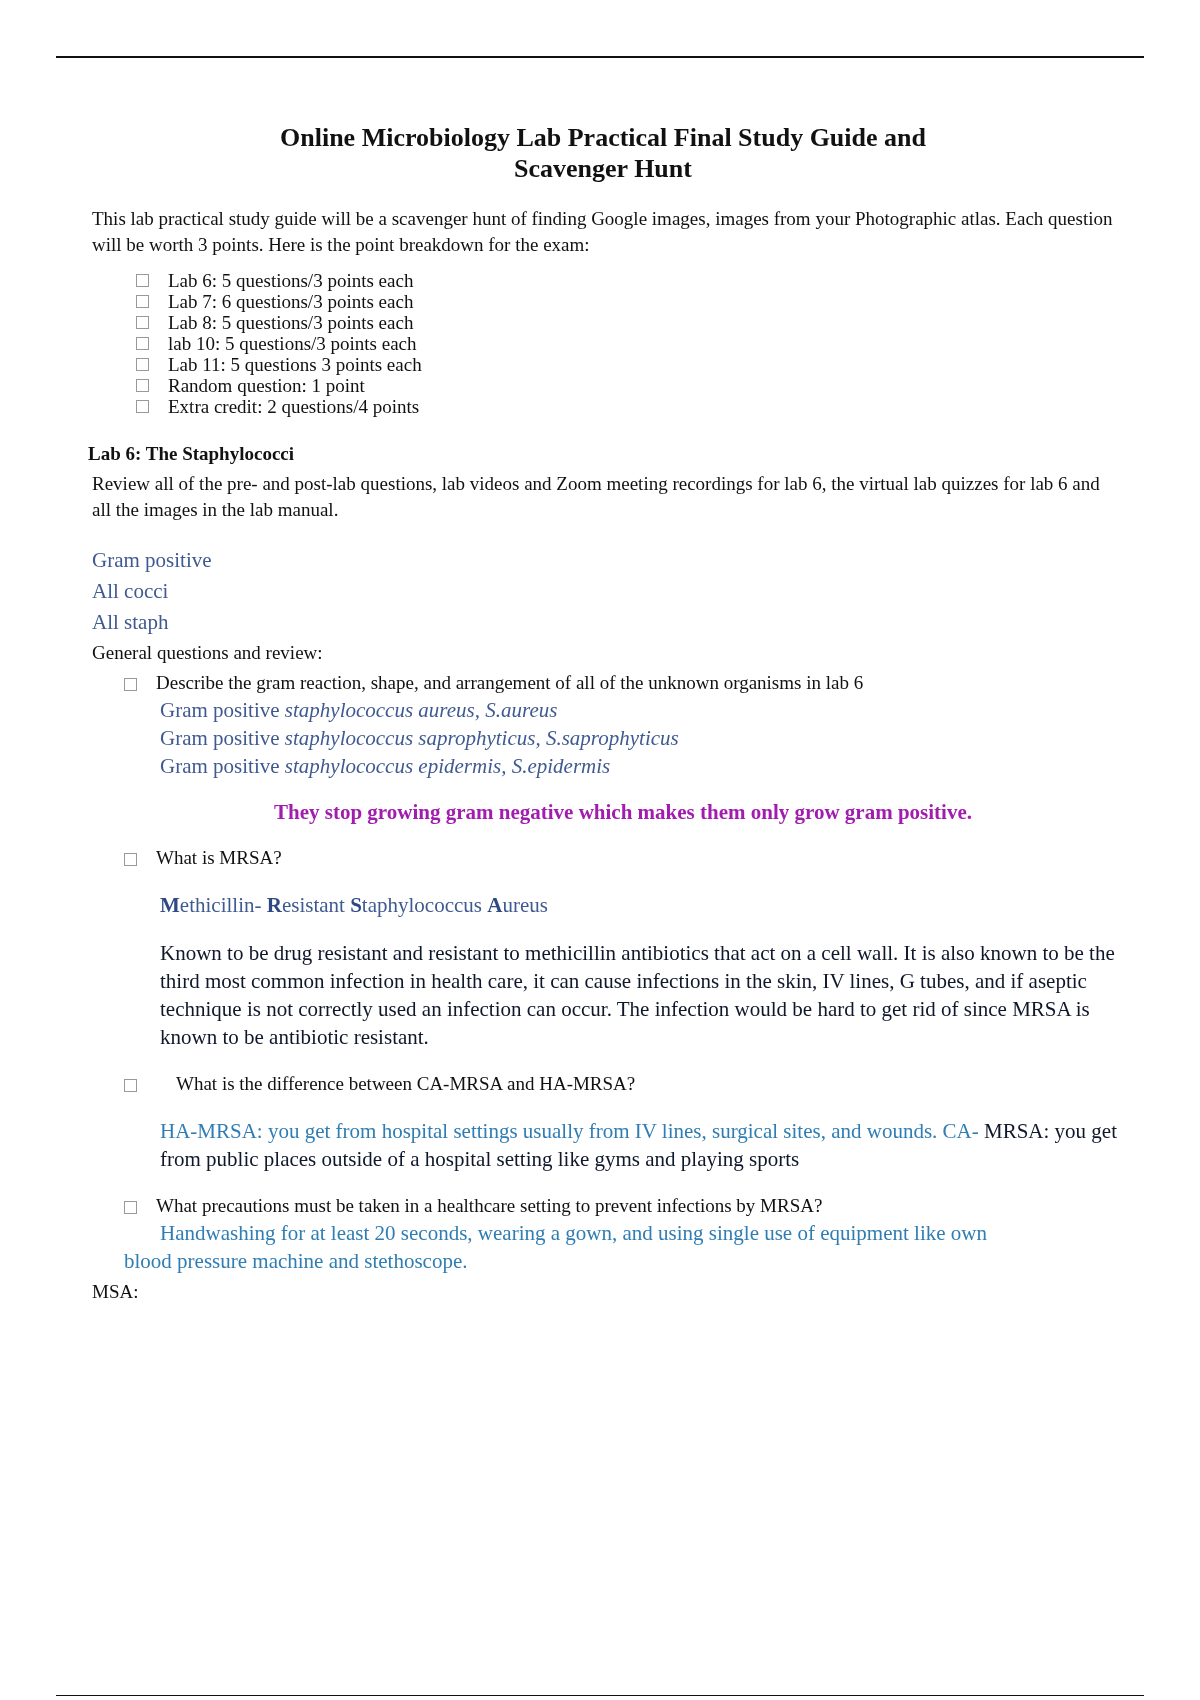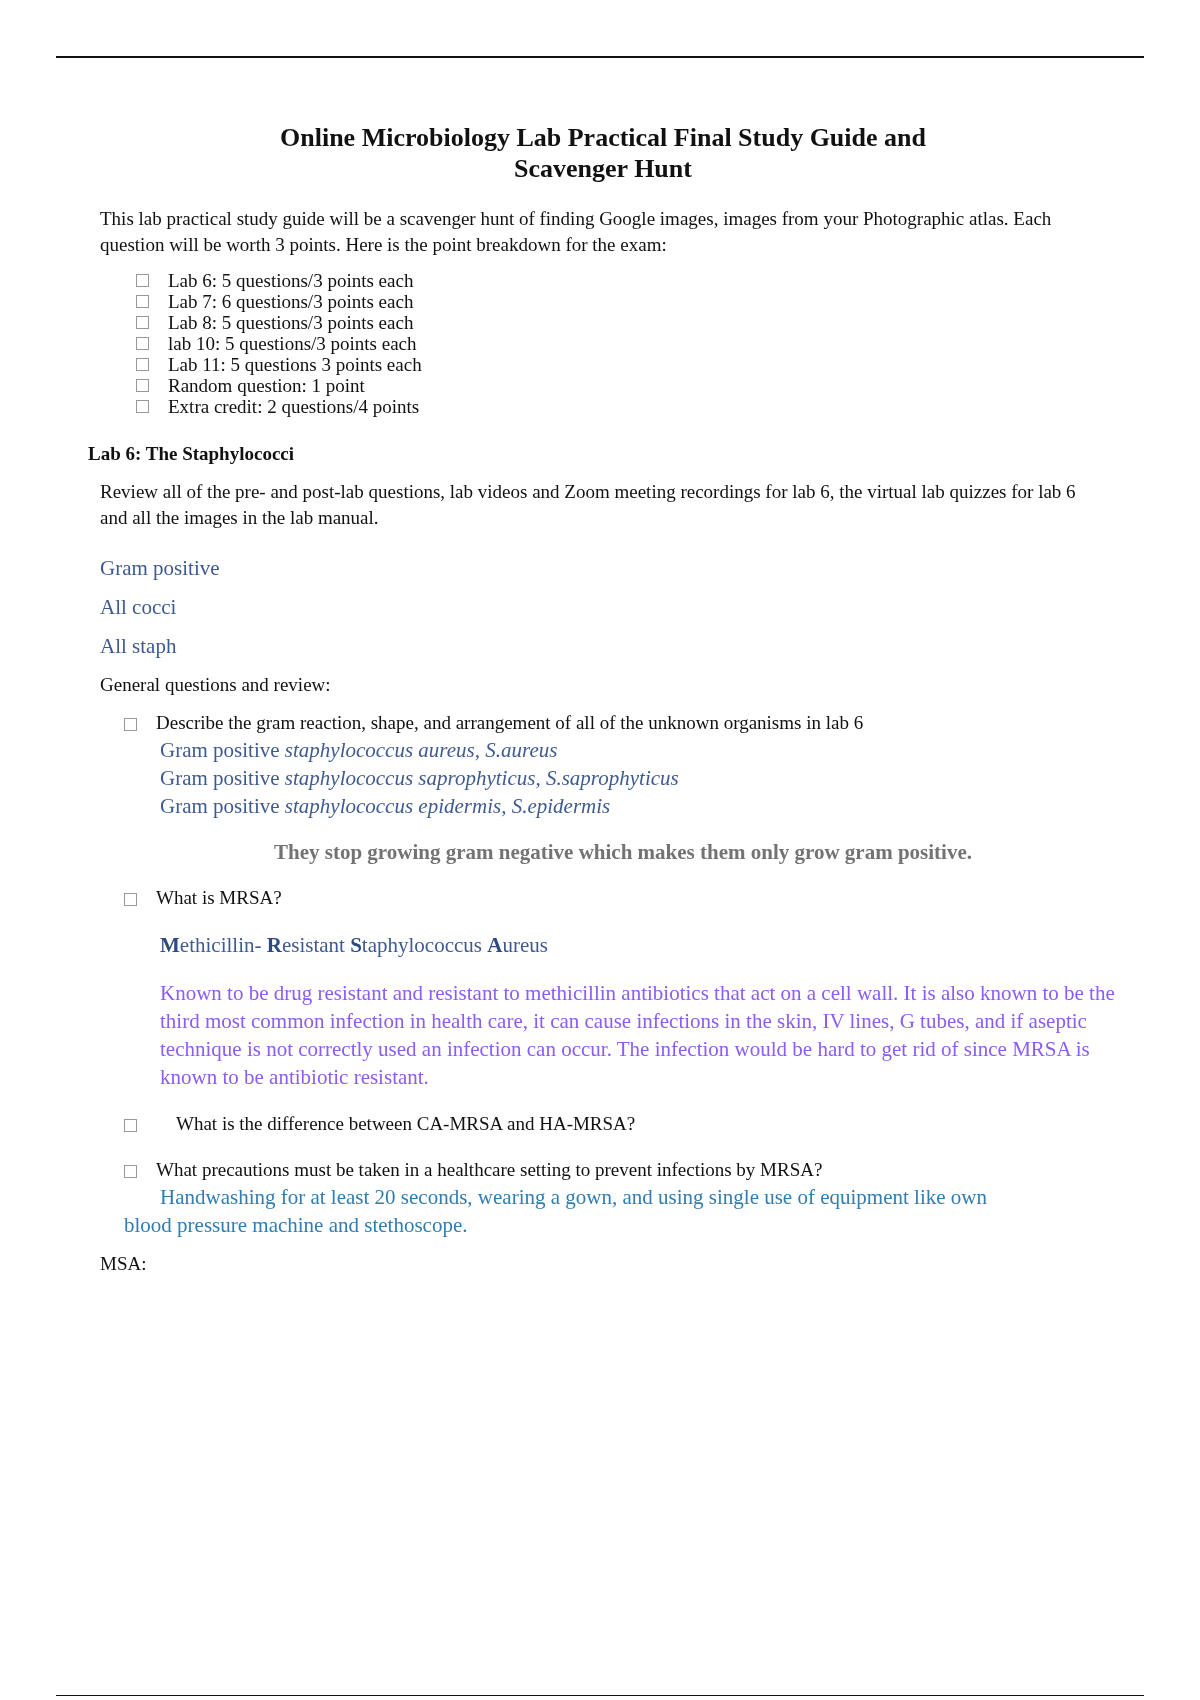--- a/index.html
+++ b/index.html
@@ -2,32 +2,32 @@
 <html><head>
 <meta charset="utf-8">
 <style>
   html, body { margin: 0; padding: 0; background: #ffffff; }
   body { width: 1200px; height: 1700px; position: relative; font-family: "Liberation Serif", serif; color: #111; overflow: hidden; }
   .rule { position: absolute; left: 56px; width: 1088px; height: 2px; background: #111; }
   .rule.top { top: 56px; }
   .rule.bottom { top: 1695px; height: 1px; }
   .page { position: absolute; left: 88px; top: 122px; width: 1030px; }
   .title { text-align: center; font-weight: bold; font-size: 26px; line-height: 31px; margin: 0 0 22px 0; }
-  .p { font-size: 19px; line-height: 26px; margin: 12px; }
+  .p { font-size: 19px; line-height: 26px; margin: 4px; }
   .list { list-style: none; margin: 12px; padding: 0 0 0 36px; }
   .list li { font-size: 19px; line-height: 21px; display: flex; align-items: center; }
   .cb { width: 11px; height: 11px; border: 1px solid #999; display: inline-block; margin-right: 19px; flex: none; }
   .h { font-weight: bold; font-size: 19px; line-height: 26px; margin-top: 24px; }
   .navy { color: #3f5a91; }
-  .purple { color: #8b5cf6; font-family: Liberation Serif, serif; }
+  .purple { color: #0f172a; font-family: Liberation Serif, serif; }
   .teal { color: #2f7db3; }
   .q { display: flex; align-items: flex-start; padding-left: 36px; font-size: 19px; line-height: 26px; }
   .q .cb { margin-top: 8px; }
   .ans { padding-left: 72px; font-size: 21px; line-height: 28px; }
-  .centered { text-align: center; font-weight: bold; font-size: 21px; color: #737373; margin: 20px 0; }
+  .centered { text-align: center; font-weight: bold; font-size: 21px; color: #a21caf; margin: 20px 0; }
   i { font-style: italic; }
   b.navyb { font-weight: bold; color: #2d4a85; }
 </style>
 </head>
 <body>
 
 <div class="rule top"></div>
 
 <div class="page">
   <h1 class="title">
@@ -95,20 +95,24 @@
   </div>
   <div class="ans navy" style="margin-top:20px;">
     <b class="navyb">M</b><span>ethicillin- </span><b class="navyb">R</b><span>esistant </span><b class="navyb">S</b><span>taphylococcus </span><b class="navyb">A</b><span>ureus</span>
   </div>
   <div class="ans purple" style="margin-top:20px;">Known to be drug resistant and resistant to methicillin antibiotics that act on a cell wall. It is also known to be the third most common infection in health care, it can cause infections in the skin, IV lines, G tubes, and if aseptic technique is not correctly used an infection can occur. The infection would be hard to get rid of since MRSA is known to be antibiotic resistant.</div>
 
   <div class="q" style="margin-top:20px;gap:20px;">
     <span class="cb"></span>
     <span>What is the difference between CA-MRSA and HA-MRSA?</span>
   </div>
+  <div class="ans" style="margin-top:20px;">
+    <span class="teal">HA-MRSA: you get from hospital settings usually from IV lines, surgical sites, and wounds. CA-</span>
+    <span class="purple">MRSA: you get from public places outside of a hospital setting like gyms and playing sports</span>
+  </div>
 
   <div class="q" style="margin-top:20px;">
     <span class="cb"></span>
     <span>What precautions must be taken in a healthcare setting to prevent infections by MRSA?</span>
   </div>
   <div class="teal" style="font-size:21px;line-height:28px;padding-left:36px;">
     <div style="padding-left:36px;">Handwashing for at least 20 seconds, wearing a gown, and using single use of equipment like own</div>
     <div>blood pressure machine and stethoscope.</div>
   </div>
   <div class="p">MSA:</div>

